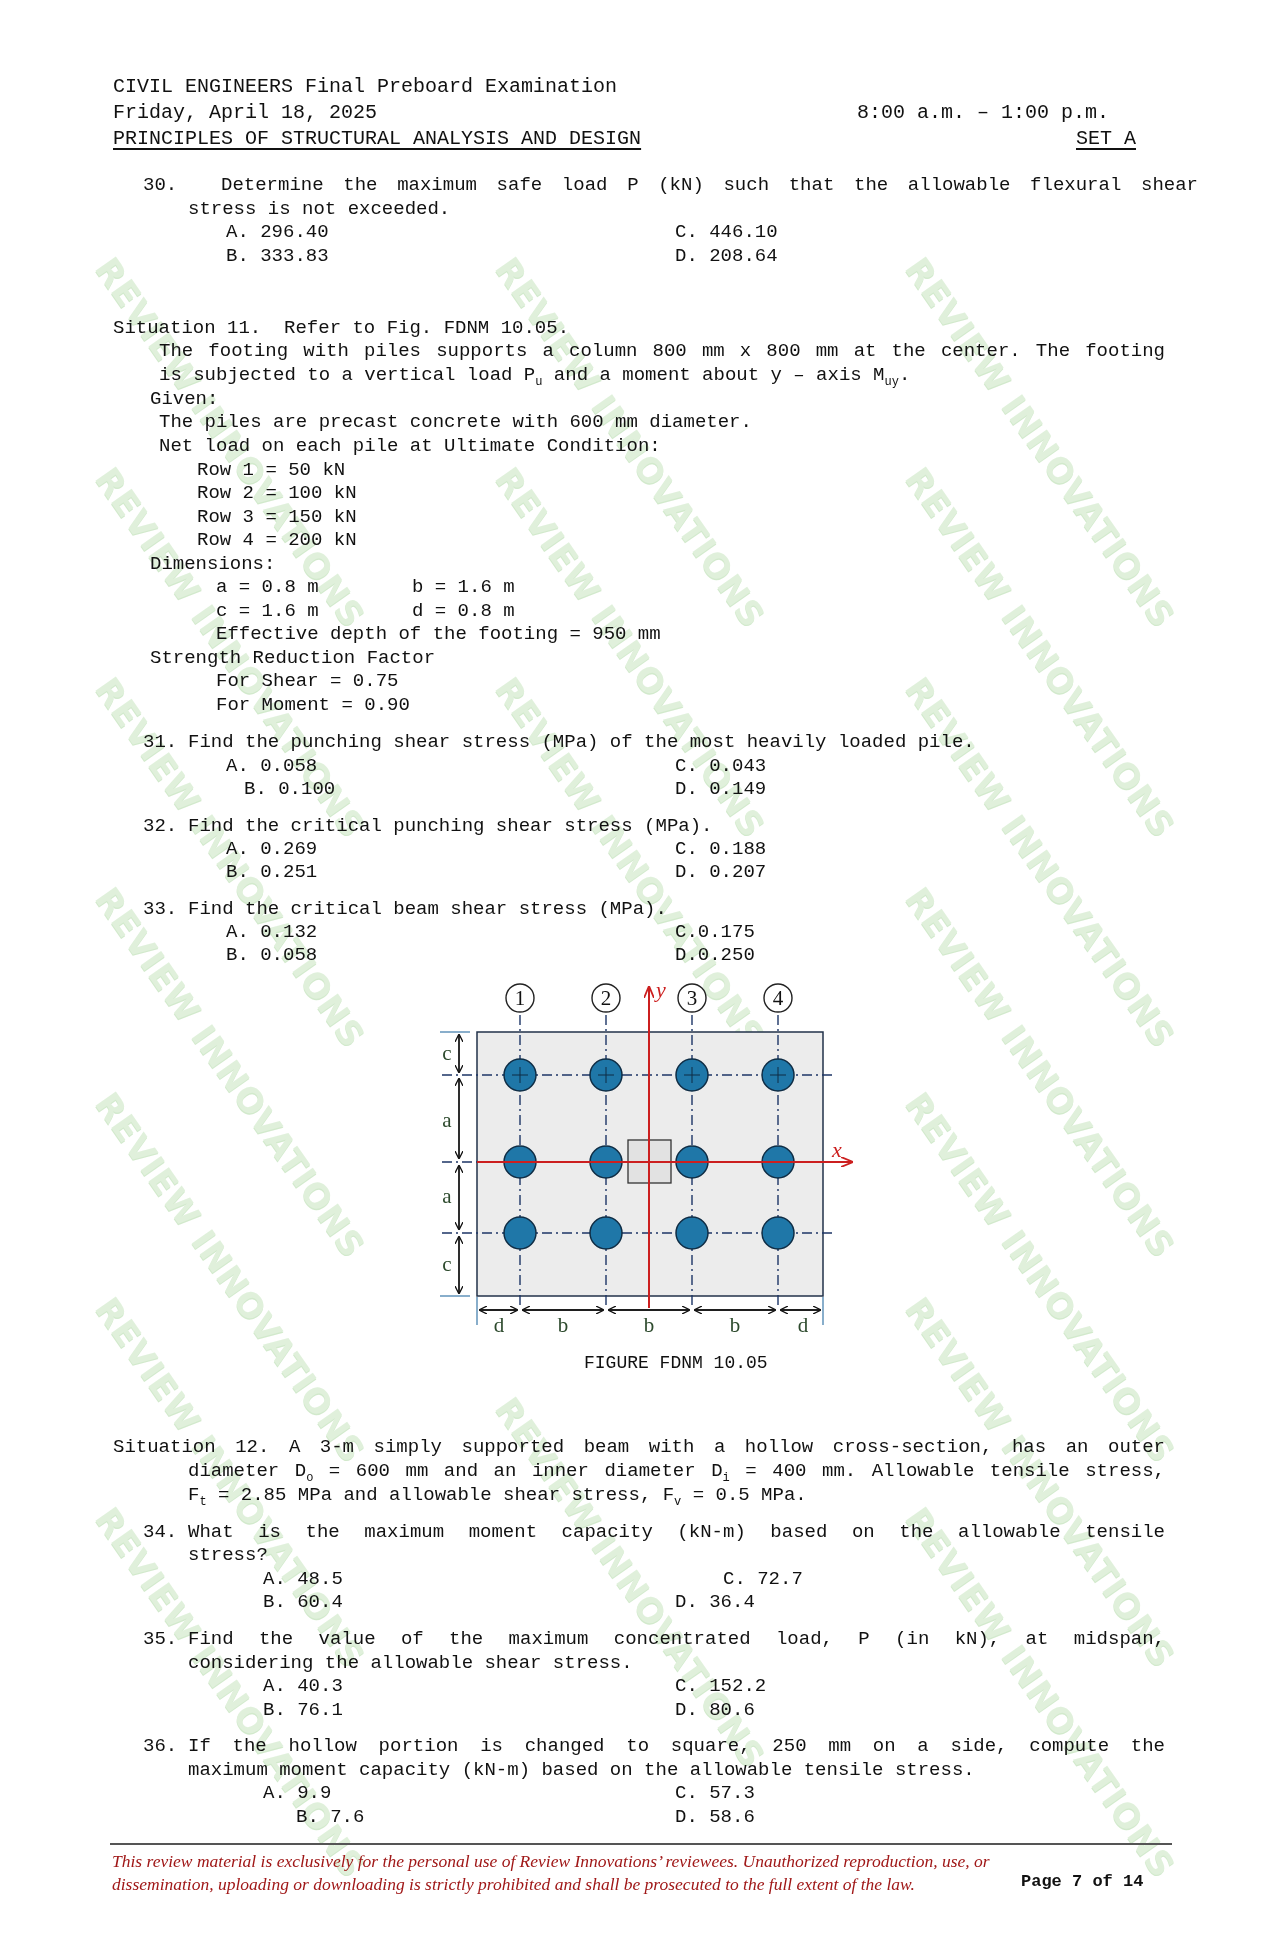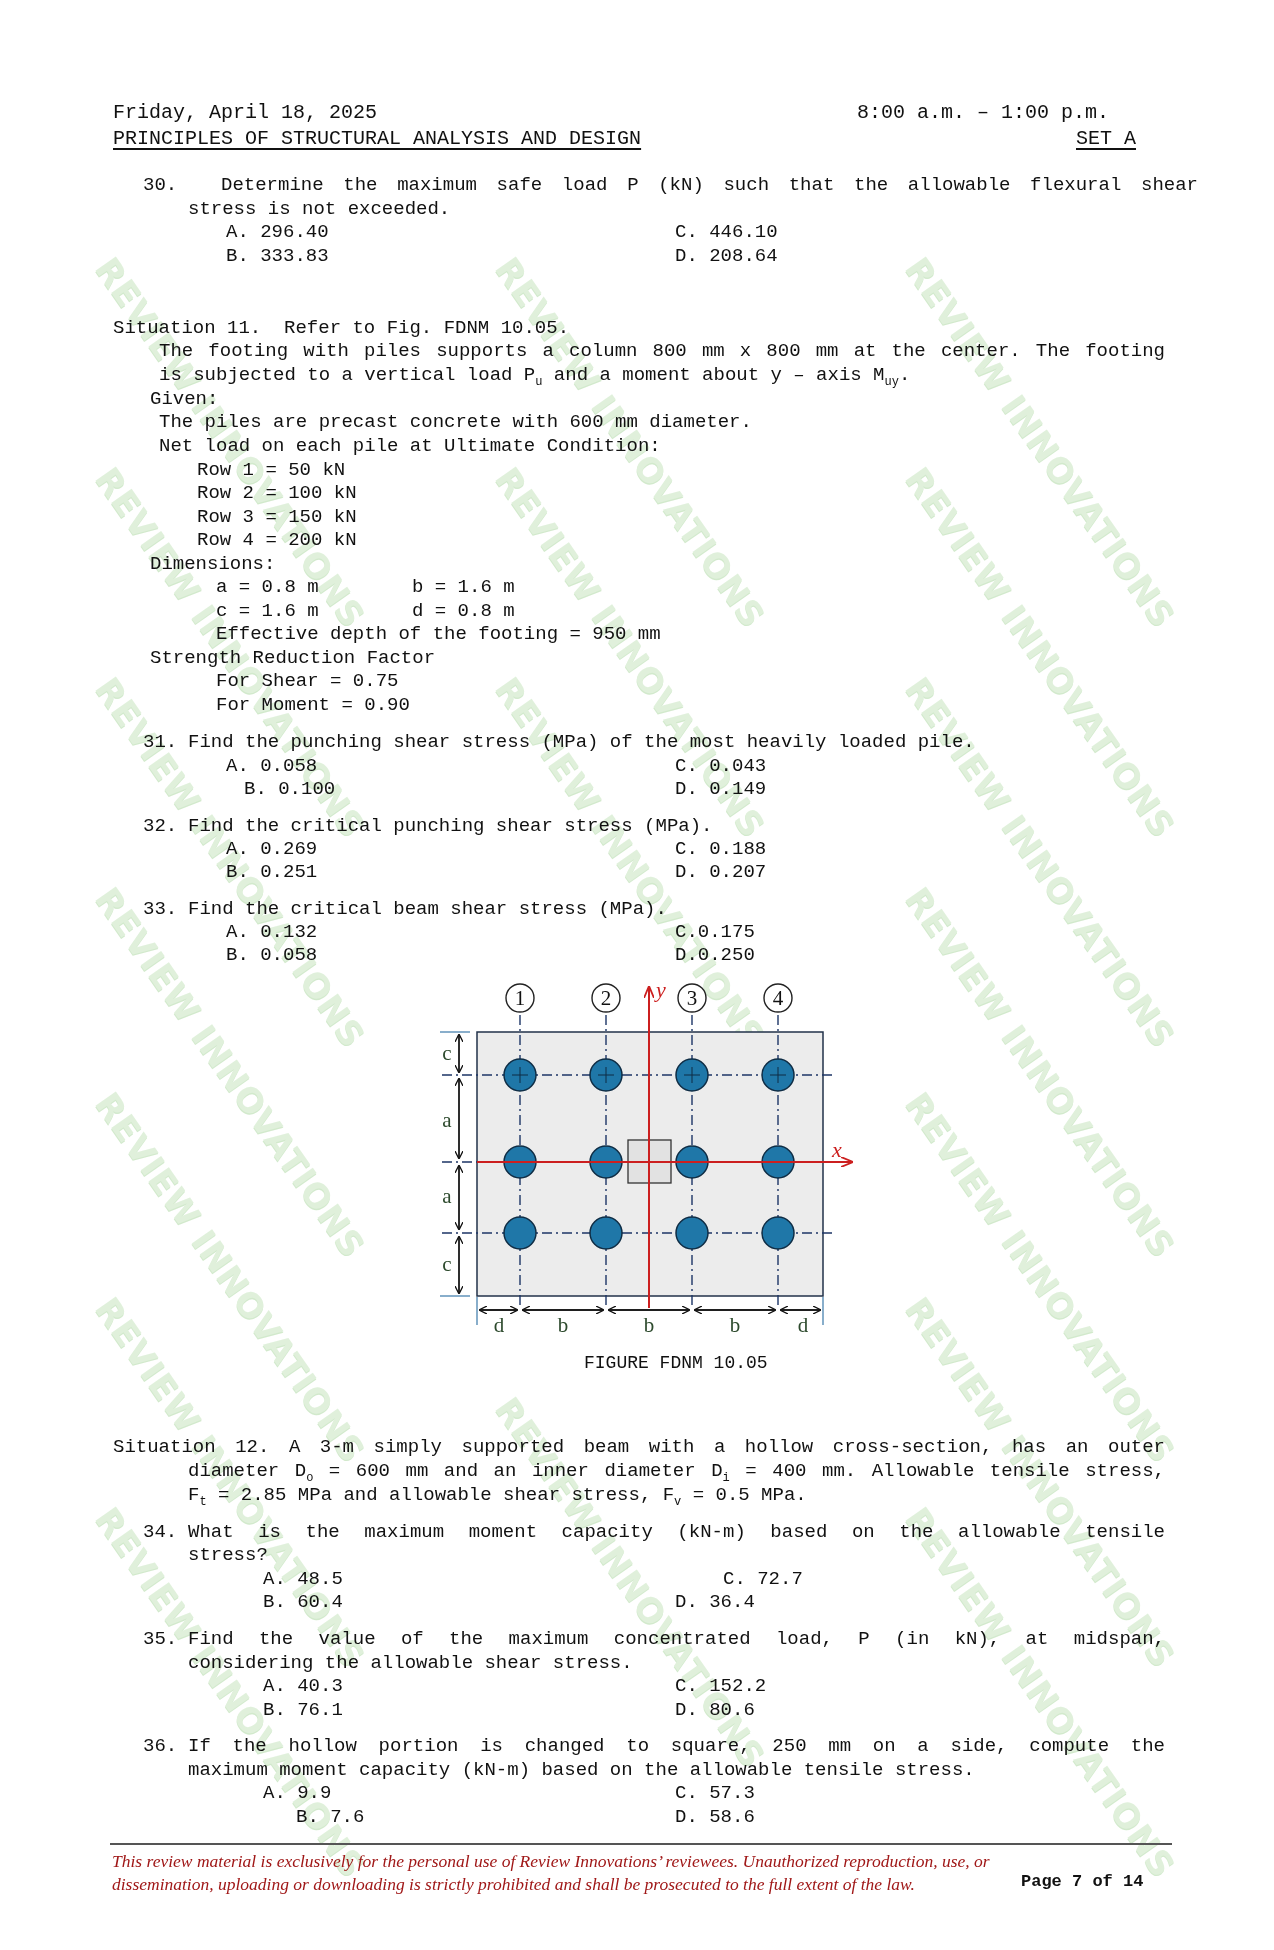--- a/index.html
+++ b/index.html
@@ -44,20 +44,21 @@
   <div class="wm" style="left:120px;top:880px;">REVIEW INNOVATIONS</div>
   <div class="wm" style="left:930px;top:880px;">REVIEW INNOVATIONS</div>
   <div class="wm" style="left:120px;top:1085px;">REVIEW INNOVATIONS</div>
   <div class="wm" style="left:930px;top:1085px;">REVIEW INNOVATIONS</div>
   <div class="wm" style="left:120px;top:1290px;">REVIEW INNOVATIONS</div>
   <div class="wm" style="left:520px;top:1390px;">REVIEW INNOVATIONS</div>
   <div class="wm" style="left:930px;top:1290px;">REVIEW INNOVATIONS</div>
   <div class="wm" style="left:120px;top:1500px;">REVIEW INNOVATIONS</div>
   <div class="wm" style="left:930px;top:1500px;">REVIEW INNOVATIONS</div>
 
+  <div class="abs hdr" style="left:113px;top:74px;">CIVIL ENGINEERS Final Preboard Examination</div>
   <div class="abs hdr" style="left:113px;top:100px;">Friday, April 18, 2025</div>
   <div class="abs hdr" style="left:857px;top:100px;">8:00 a.m. – 1:00 p.m.</div>
   <div class="abs hdr u" style="left:113px;top:126px;">PRINCIPLES OF STRUCTURAL ANALYSIS AND DESIGN</div>
   <div class="abs hdr u" style="left:1076px;top:126px;">SET A</div>
 
   <div class="abs" style="left:143px;top:174px;">30.</div>
   <div class="abs just" style="left:188px;top:174px;width:977px;margin-left:33px;">Determine the maximum safe load P (kN) such that the allowable flexural shear</div>
   <div class="abs" style="left:188px;top:198px;">stress is not exceeded.</div>
   <div class="abs" style="left:226px;top:221px;">A. 296.40</div>
   <div class="abs" style="left:226px;top:245px;">B. 333.83</div>

